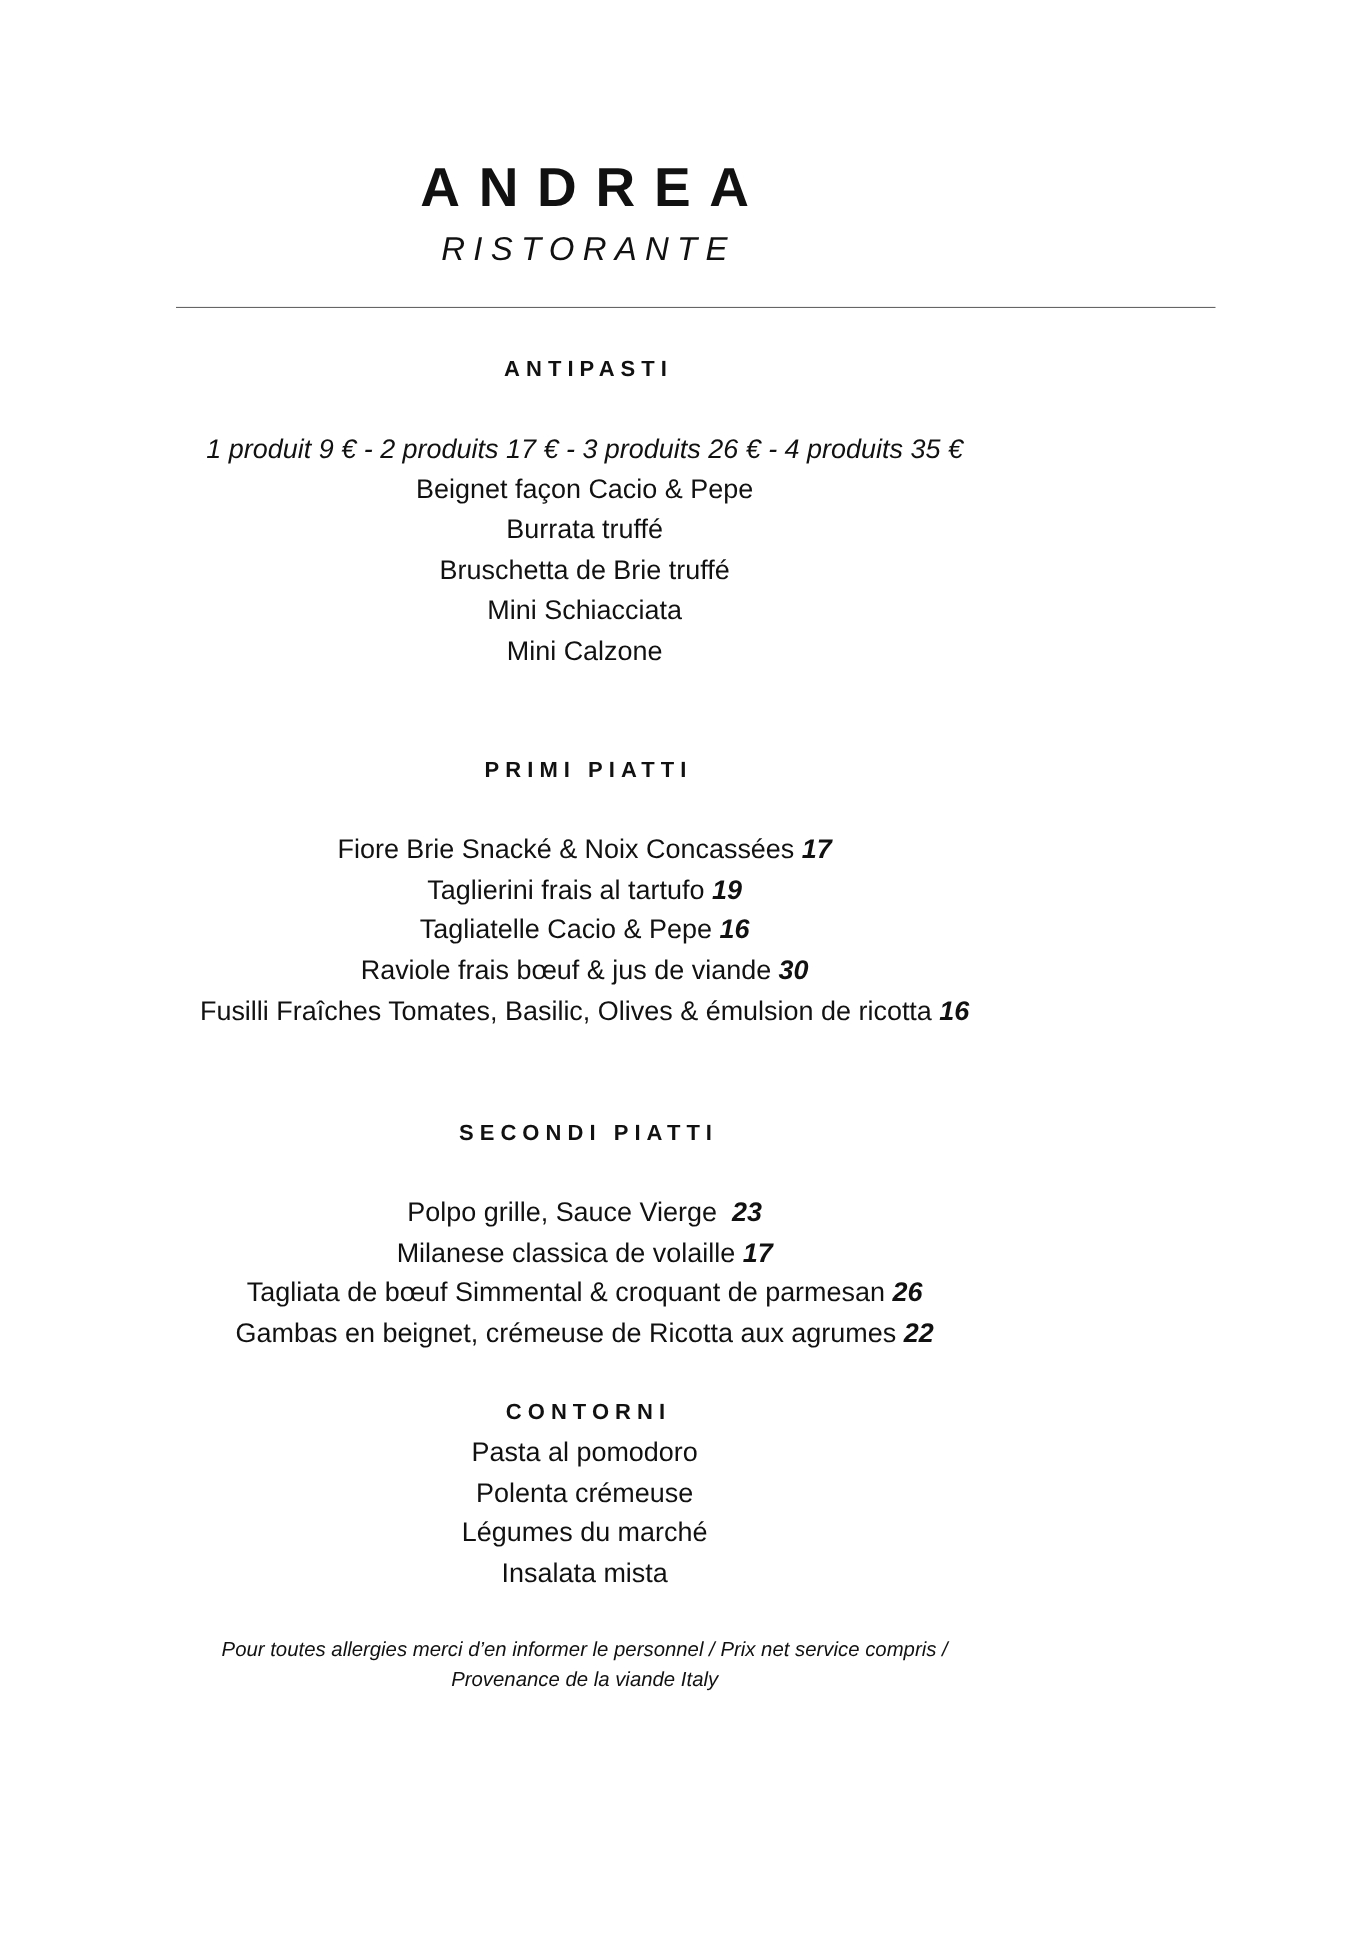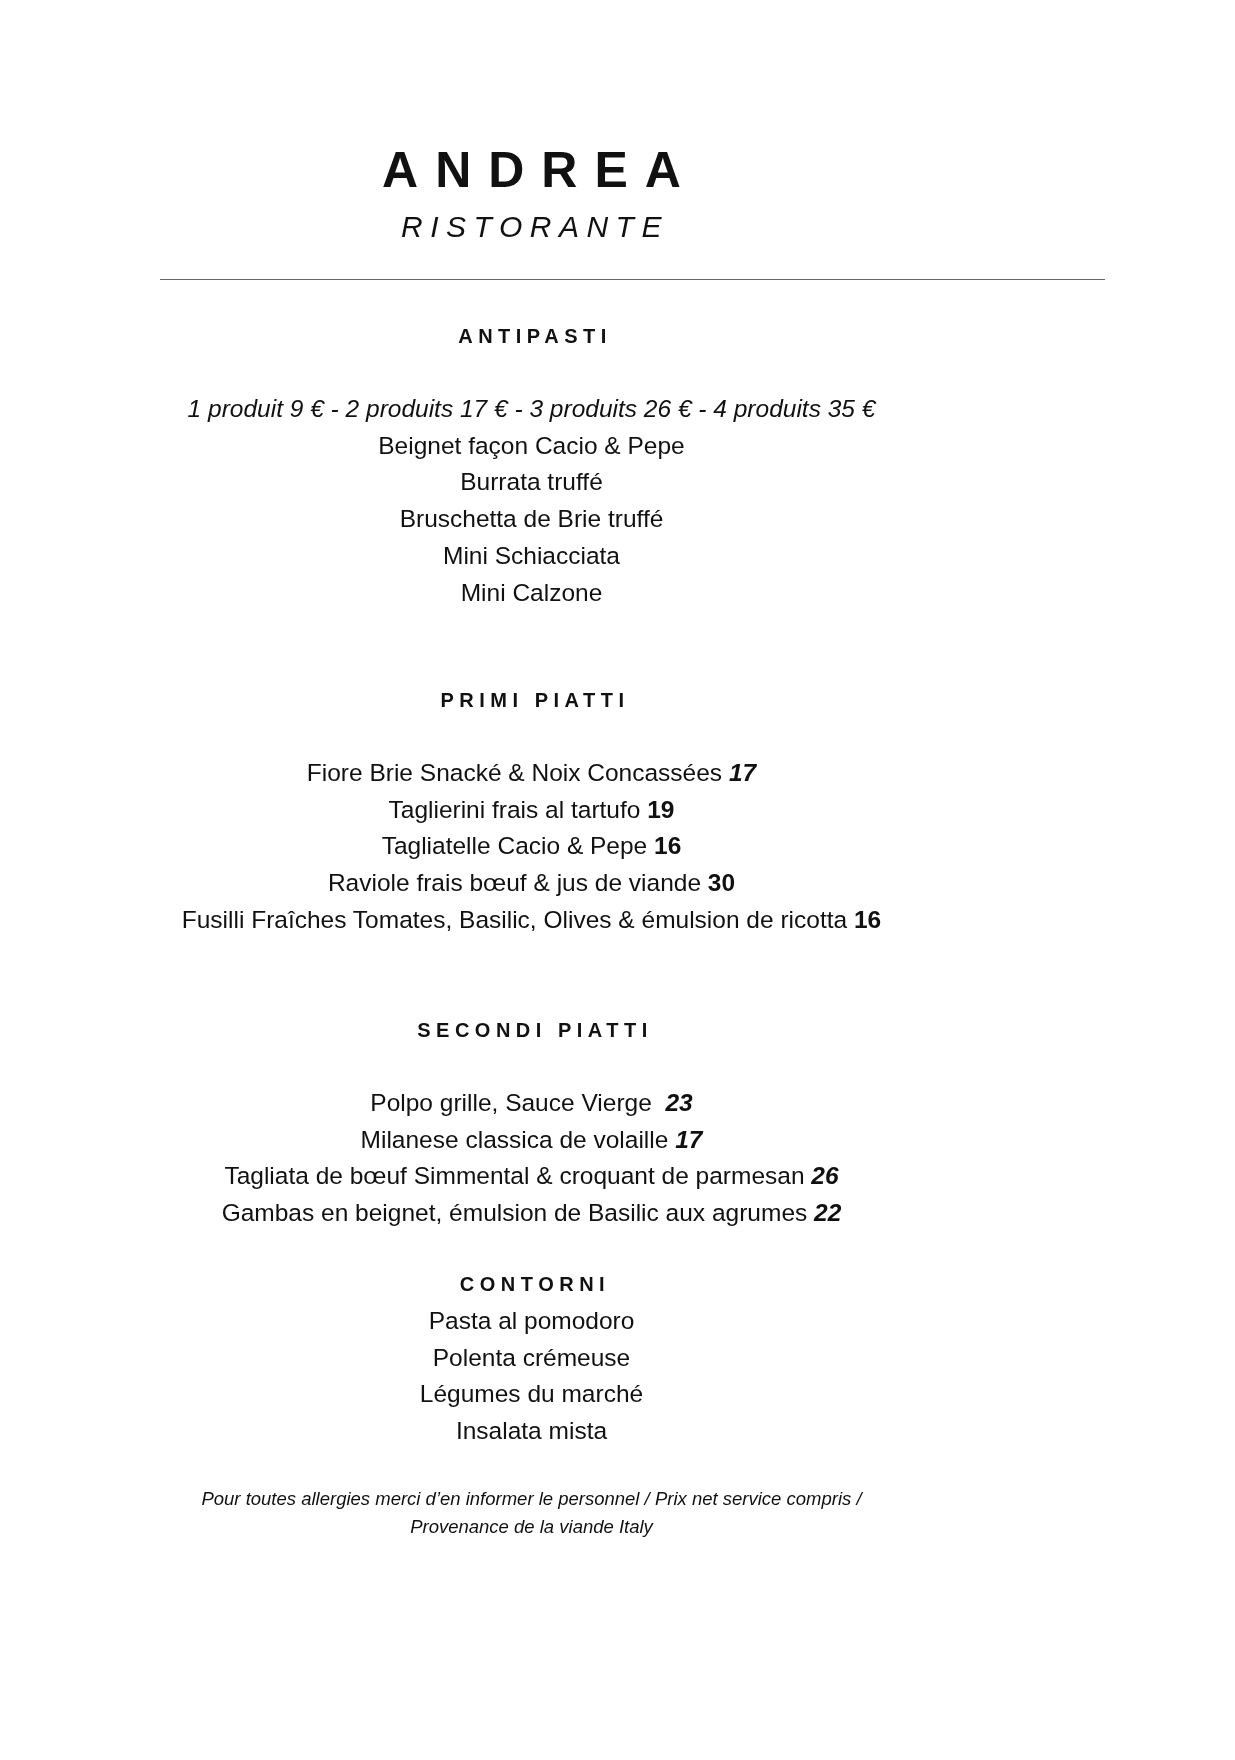--- a/index.html
+++ b/index.html
@@ -19,21 +19,21 @@
   .rule {
     position: absolute; top: 279px; left: 160px; width: 945px; height: 0;
     border-top: 1.5px solid #666;
   }
   .section-title {
     font-size: 20px; font-weight: bold; letter-spacing: 5.5px;
     line-height: 28px; padding-left: 7px; box-sizing: border-box;
   }
   .items { font-size: 24.5px; line-height: 36.7px; }
   .items div { white-space: nowrap; }
-  .price-b { font-weight: bold; }
+  .price-b { font-weight: bold; font-style: italic; }
   .price-bi { font-weight: bold; font-style: italic; }
   .italic-line { font-style: italic; }
   .footer { font-size: 18.5px; font-style: italic; line-height: 28px; }
 </style>
 </head>
 <body>
 
 <div class="abs brand">ANDREA</div>
 <div class="abs subbrand">RISTORANTE</div>
 <div class="rule"></div>
@@ -55,21 +55,21 @@
   <div><span>Tagliatelle Cacio &amp; Pepe</span> <span class="price-b">16</span></div>
   <div><span>Raviole frais bœuf &amp; jus de viande</span> <span class="price-b">30</span></div>
   <div><span>Fusilli Fraîches Tomates, Basilic, Olives &amp; émulsion de ricotta</span> <span class="price-b">16</span></div>
 </div>
 
 <div class="abs section-title" style="top:1016px;">SECONDI PIATTI</div>
 <div class="abs items" style="top:1085px;">
   <div><span style="white-space:pre;">Polpo grille, Sauce Vierge </span> <span class="price-bi">23</span></div>
   <div><span>Milanese classica de volaille</span> <span class="price-bi">17</span></div>
   <div><span>Tagliata de bœuf Simmental &amp; croquant de parmesan</span> <span class="price-bi">26</span></div>
-  <div><span>Gambas en beignet, émulsion de Basilic aux agrumes</span> <span class="price-bi">22</span></div>
+  <div><span>Gambas en beignet, crémeuse de Ricotta aux agrumes</span> <span class="price-bi">22</span></div>
 </div>
 
 <div class="abs section-title" style="top:1270px;">CONTORNI</div>
 <div class="abs items" style="top:1303px;">
   <div>Pasta al pomodoro</div>
   <div>Polenta crémeuse</div>
   <div>Légumes du marché</div>
   <div>Insalata mista</div>
 </div>
 

